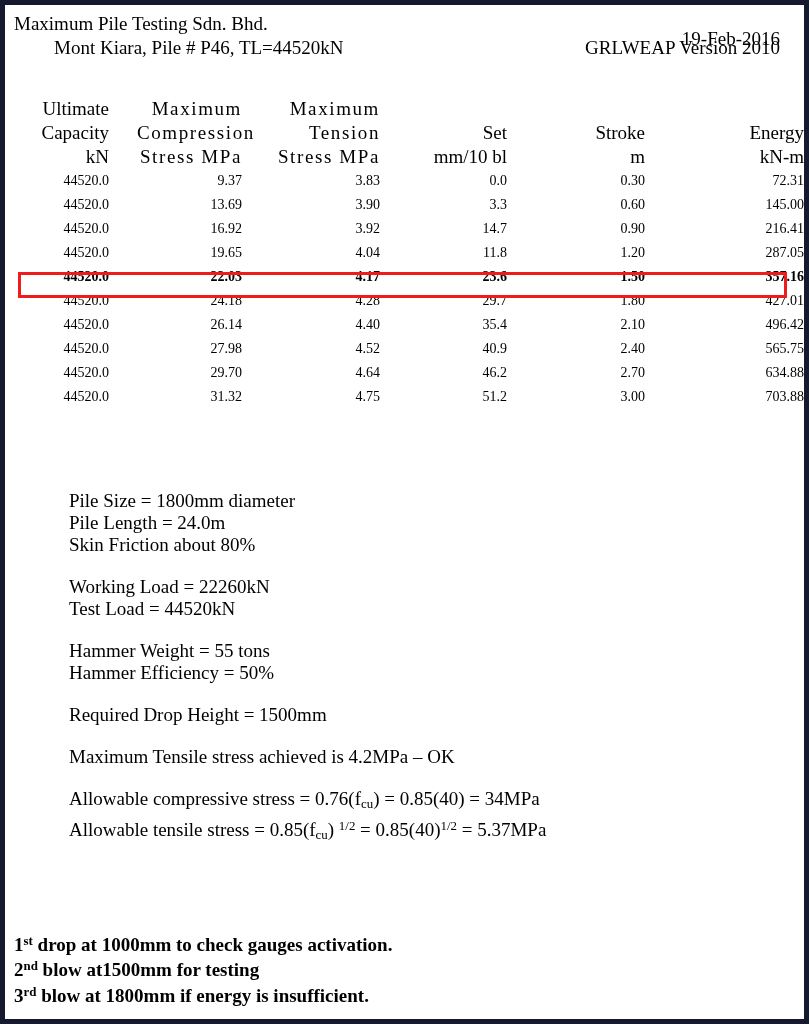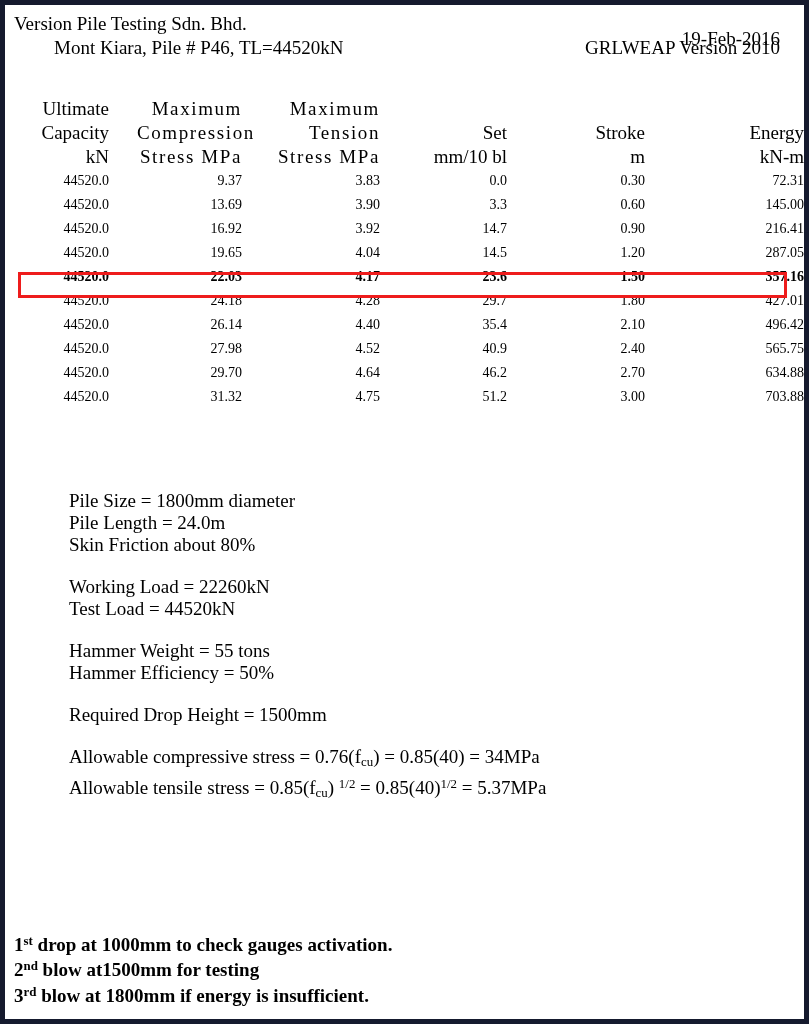--- a/index.html
+++ b/index.html
@@ -125,21 +125,21 @@
   }
   #footnotes .ln { display: block; white-space: nowrap; font-weight: bold; }
 </style>
 </head>
 <body>
 
 <div id="page">
   <div id="sheet">
 
     <div class="hdr-row hdr-left" id="hdr-line1">
-      <span>Version Pile Testing Sdn. Bhd.</span>
+      <span>Maximum Pile Testing Sdn. Bhd.</span>
     </div>
     <div class="hdr-row hdr-right" id="hdr-line1" style="top:21px;">
       <span>19-Feb-2016</span>
     </div>
     <div class="hdr-row hdr-left" id="hdr-line2">
       <span>Mont Kiara, Pile # P46, TL=44520kN</span>
     </div>
     <div class="hdr-row hdr-right" style="top:30px;">
       <span>GRLWEAP Version 2010</span>
     </div>
@@ -216,21 +216,21 @@
               <td>16.92</td>
               <td>3.92</td>
               <td>14.7</td>
               <td>0.90</td>
               <td>216.41</td>
             </tr>
             <tr class="datarow">
               <td>44520.0</td>
               <td>19.65</td>
               <td>4.04</td>
-              <td>14.5</td>
+              <td>11.8</td>
               <td>1.20</td>
               <td>287.05</td>
             </tr>
             <tr class="datarow hl">
               <td>44520.0</td>
               <td>22.03</td>
               <td>4.17</td>
               <td>23.6</td>
               <td>1.50</td>
               <td>357.16</td>
@@ -291,20 +291,21 @@
         <span class="ln">Test Load = 44520kN</span>
       </div>
       <div class="grp">
         <span class="ln">Hammer Weight = 55 tons</span>
         <span class="ln">Hammer Efficiency = 50%</span>
       </div>
       <div class="grp">
         <span class="ln">Required Drop Height = 1500mm</span>
       </div>
       <div class="grp">
+        <span class="ln">Maximum Tensile stress achieved is 4.2MPa – OK</span>
       </div>
       <div class="grp">
         <span class="ln"><span>Allowable compressive stress = 0.76(f</span><sub>cu</sub><span>) = 0.85(40) = 34MPa</span></span>
         <span class="ln"><span>Allowable tensile stress = 0.85(f</span><sub>cu</sub><span>) </span><sup>1/2</sup><span> = 0.85(40)</span><sup>1/2</sup><span> = 5.37MPa</span></span>
       </div>
     </div>
 
     <div id="footnotes">
         <span class="ln"><span>1</span><sup>st</sup><span> drop at 1000mm to check gauges activation.</span></span>
         <span class="ln"><span>2</span><sup>nd</sup><span> blow at1500mm for testing</span></span>

